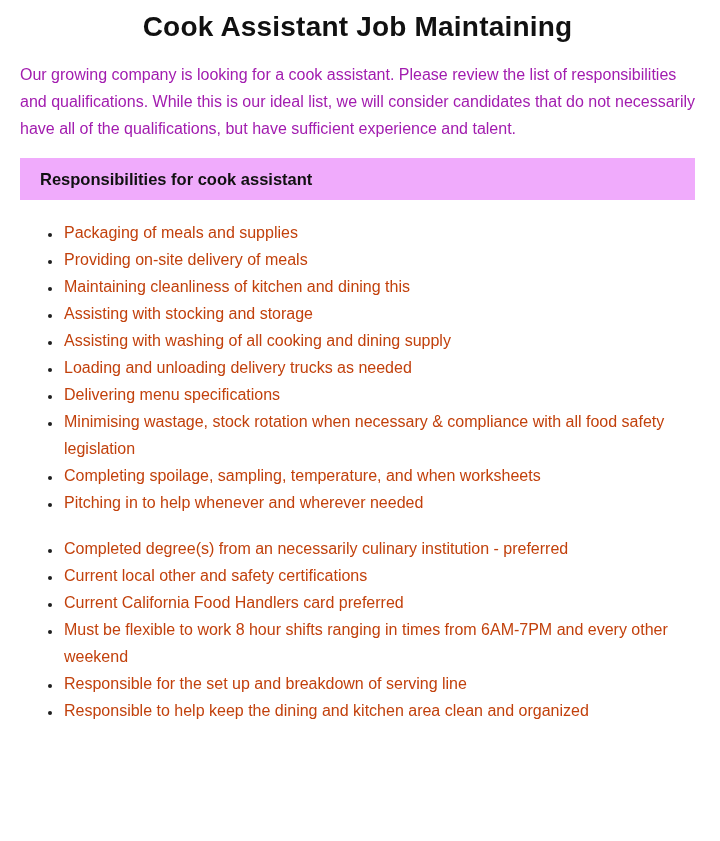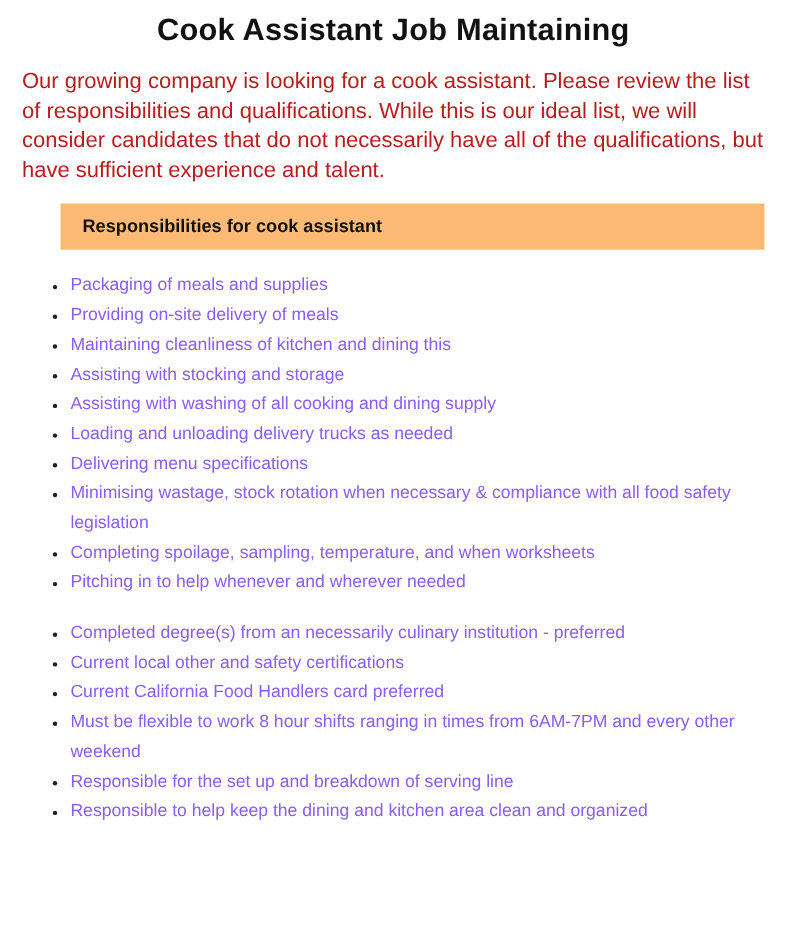--- a/index.html
+++ b/index.html
@@ -23,62 +23,62 @@
     padding: 2px 0 0 0;
     text-align: center;
     font-size: 28px;
     line-height: 38px;
     font-weight: 800;
     color: #111111;
     letter-spacing: 0.2px;
   }
   .intro {
     margin: 15px 0 0 0;
-    font-size: 20px;
+    font-size: 16px;
     line-height: 27px;
-    color: #b91c1c;
+    color: #a21caf;
   }
   .section-heading {
     margin-top: 16px;
     height: 42px;
     display: flex;
     align-items: center;
     padding-left: 20px;
     box-sizing: border-box;
     font-weight: 700;
     font-size: 16.5px;
     color: #111111;
   }
   .bullet-list {
     margin: 19px 0 0 0;
     padding: 0 0 0 42px;
     list-style: disc outside;
   }
   .bullet-item {
     font-size: 16px;
     line-height: 27px;
-    color: #8b5cf6;
+    color: #c2410c;
     padding-left: 2px;
   }
   .bullet-item::marker {
     font-size: 12px;
     color: #1f1f1f;
   }
 </style>
 </head>
 <body>
 
 <div class="page">
   <h1 class="title">Cook Assistant Job Maintaining</h1>
 
   <p class="intro">Our growing company is looking for a cook assistant. Please review the list of responsibilities and qualifications. While this is our ideal list, we will consider candidates that do not necessarily have all of the qualifications, but have sufficient experience and talent.</p>
 
   <div id="sections">
   <section class="section">
-    <div class="section-heading" style="background: #fdba74; margin-left: 35px;">Responsibilities for cook assistant</div>
+    <div class="section-heading" style="background: #f0abfc;">Responsibilities for cook assistant</div>
     <ul class="bullet-list">
           <li class="bullet-item">Packaging of meals and supplies</li>
           <li class="bullet-item">Providing on-site delivery of meals</li>
           <li class="bullet-item">Maintaining cleanliness of kitchen and dining this</li>
           <li class="bullet-item">Assisting with stocking and storage</li>
           <li class="bullet-item">Assisting with washing of all cooking and dining supply</li>
           <li class="bullet-item">Loading and unloading delivery trucks as needed</li>
           <li class="bullet-item">Delivering menu specifications</li>
           <li class="bullet-item">Minimising wastage, stock rotation when necessary &amp; compliance with all food safety legislation</li>
           <li class="bullet-item">Completing spoilage, sampling, temperature, and when worksheets</li>

